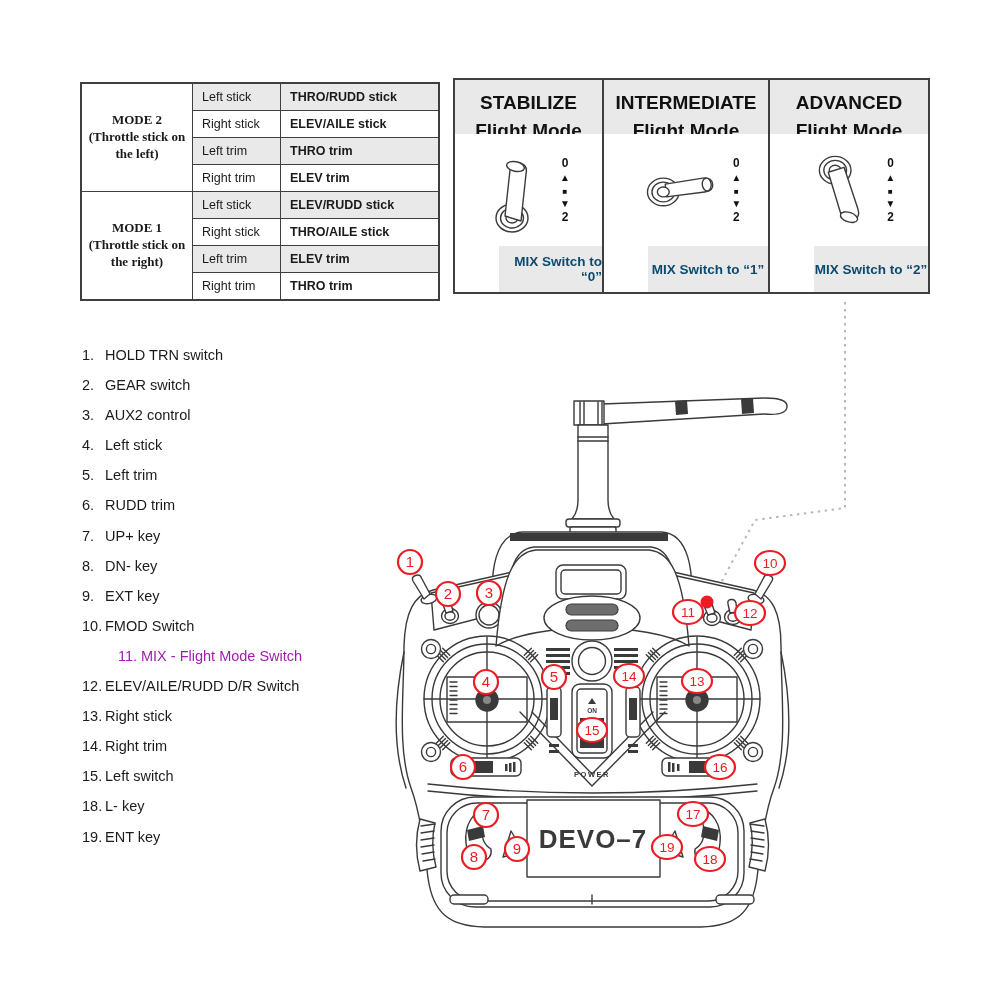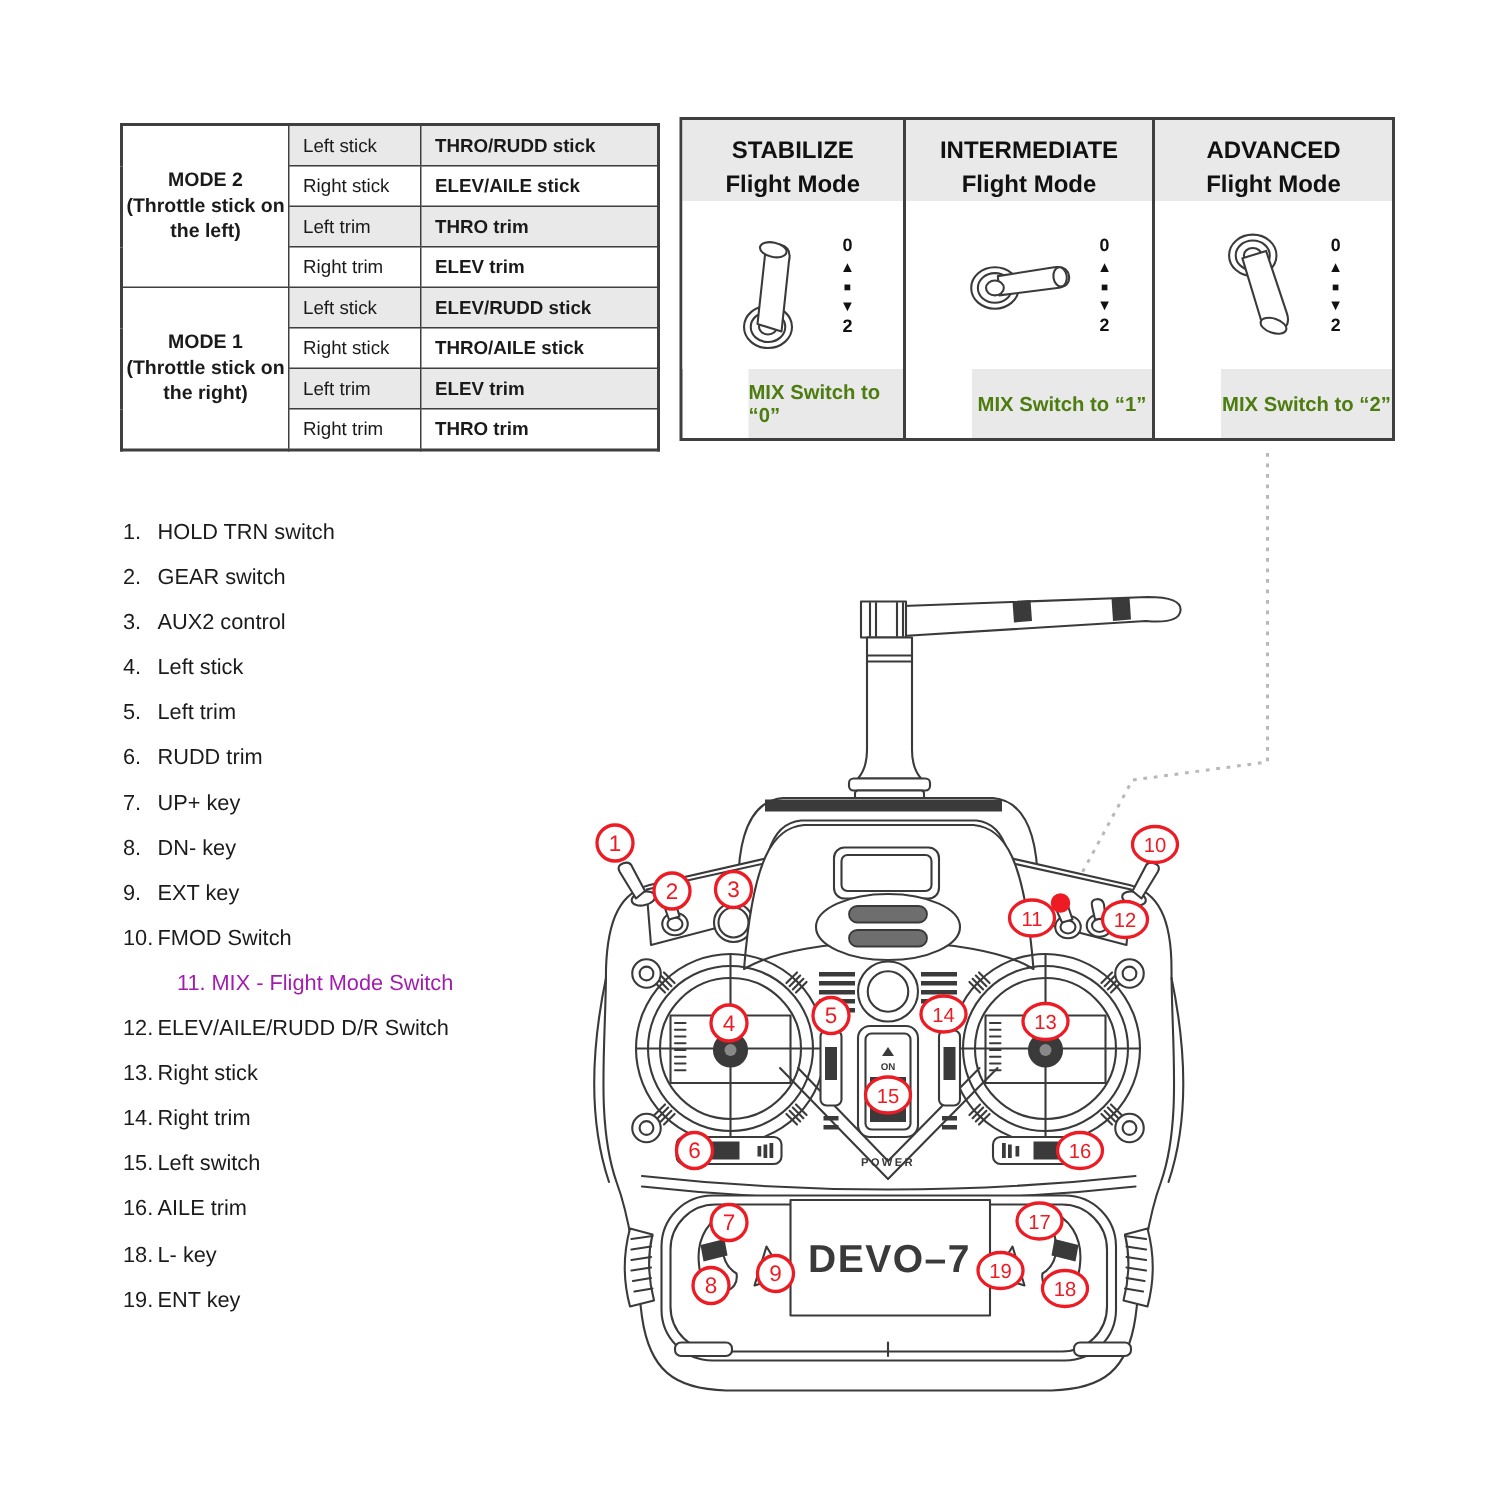--- a/index.html
+++ b/index.html
@@ -5,34 +5,34 @@
   html,body{margin:0;padding:0;background:#fff;}
   .canvas{position:relative;width:1000px;height:1000px;background:#fff;overflow:hidden;
           font-family:"Liberation Sans",sans-serif;color:#1a1a1a;}
 
   
   .mode-table{position:absolute;left:80px;top:82px;border-collapse:collapse;
               border:2.5px solid #3f3f3f;table-layout:fixed;}
   .mode-table td{border:1.5px solid #3f3f3f;font-size:12.5px;height:26px;
                  padding:0 2px 0 9px;white-space:nowrap;}
   .mode-table td.mlabel{width:108px;text-align:center;padding:0 1px;font-weight:bold;
-                        font-size:13px;line-height:1.3;white-space:normal;}
+                        font-size:13px;line-height:1.3;white-space:normal;font-family:Liberation Serif, serif;}
   .mode-table td.ctrl{width:76px;}
   .mode-table td.func{width:146px;font-weight:bold;}
   .shade{background:#e9e9e9;}
 
   
   .fm-table{position:absolute;left:453px;top:78px;width:473px;height:212px;
             border:2.5px solid #3f3f3f;display:grid;grid-template-columns:147px 166px 160px;}
   .fm-col{display:grid;grid-template-rows:54px 1fr 46px;min-width:0;}
   .fm-col + .fm-col{border-left:2.5px solid #3f3f3f;}
-  .fm-head{background:#e9e9e9;text-align:center;font-weight:bold;font-size:16px;
+  .fm-head{background:#e9e9e9;text-align:center;font-weight:bold;font-size:19px;
            padding-top:9px;line-height:1.45;color:#111;}
-  .fm-foot{background:#e9e9e9;text-align:left;font-weight:bold;font-size:13.5px;
-           display:flex;align-items:center;justify-content:center;color:#4d7c0f;margin-left:44px;}
+  .fm-foot{background:#e9e9e9;text-align:right;font-weight:bold;font-size:13.5px;
+           display:flex;align-items:center;justify-content:center;color:#0c4a6e;margin-left:44px;}
   .fm-body{background:#fff;}
   .fm-body svg{width:100%;height:100%;display:block;}
 
   
   .legend{position:absolute;left:82px;top:347px;margin:0;padding:0;list-style:none;}
   .legend li{display:flex;height:30.1px;align-items:flex-start;font-size:14.5px;color:#1b1b1b;}
   .legend .num{width:23px;flex:none;}
   .legend li.hl{color:#a21caf;margin-left:36px;}
 
   
@@ -235,24 +235,20 @@
       </li>
     <li>
         <span class="num">14.</span>
         <span>Right trim</span>
       </li>
     <li>
         <span class="num">15.</span>
         <span>Left switch</span>
       </li>
     <li>
-        <span class="num">16.</span>
-        <span>AILE trim</span>
-      </li>
-    <li>
         <span class="num">18.</span>
         <span>L- key</span>
       </li>
     <li>
         <span class="num">19.</span>
         <span>ENT key</span>
       </li>
   </ul>
 
   <svg class="device" viewBox="380 296 480 650">

